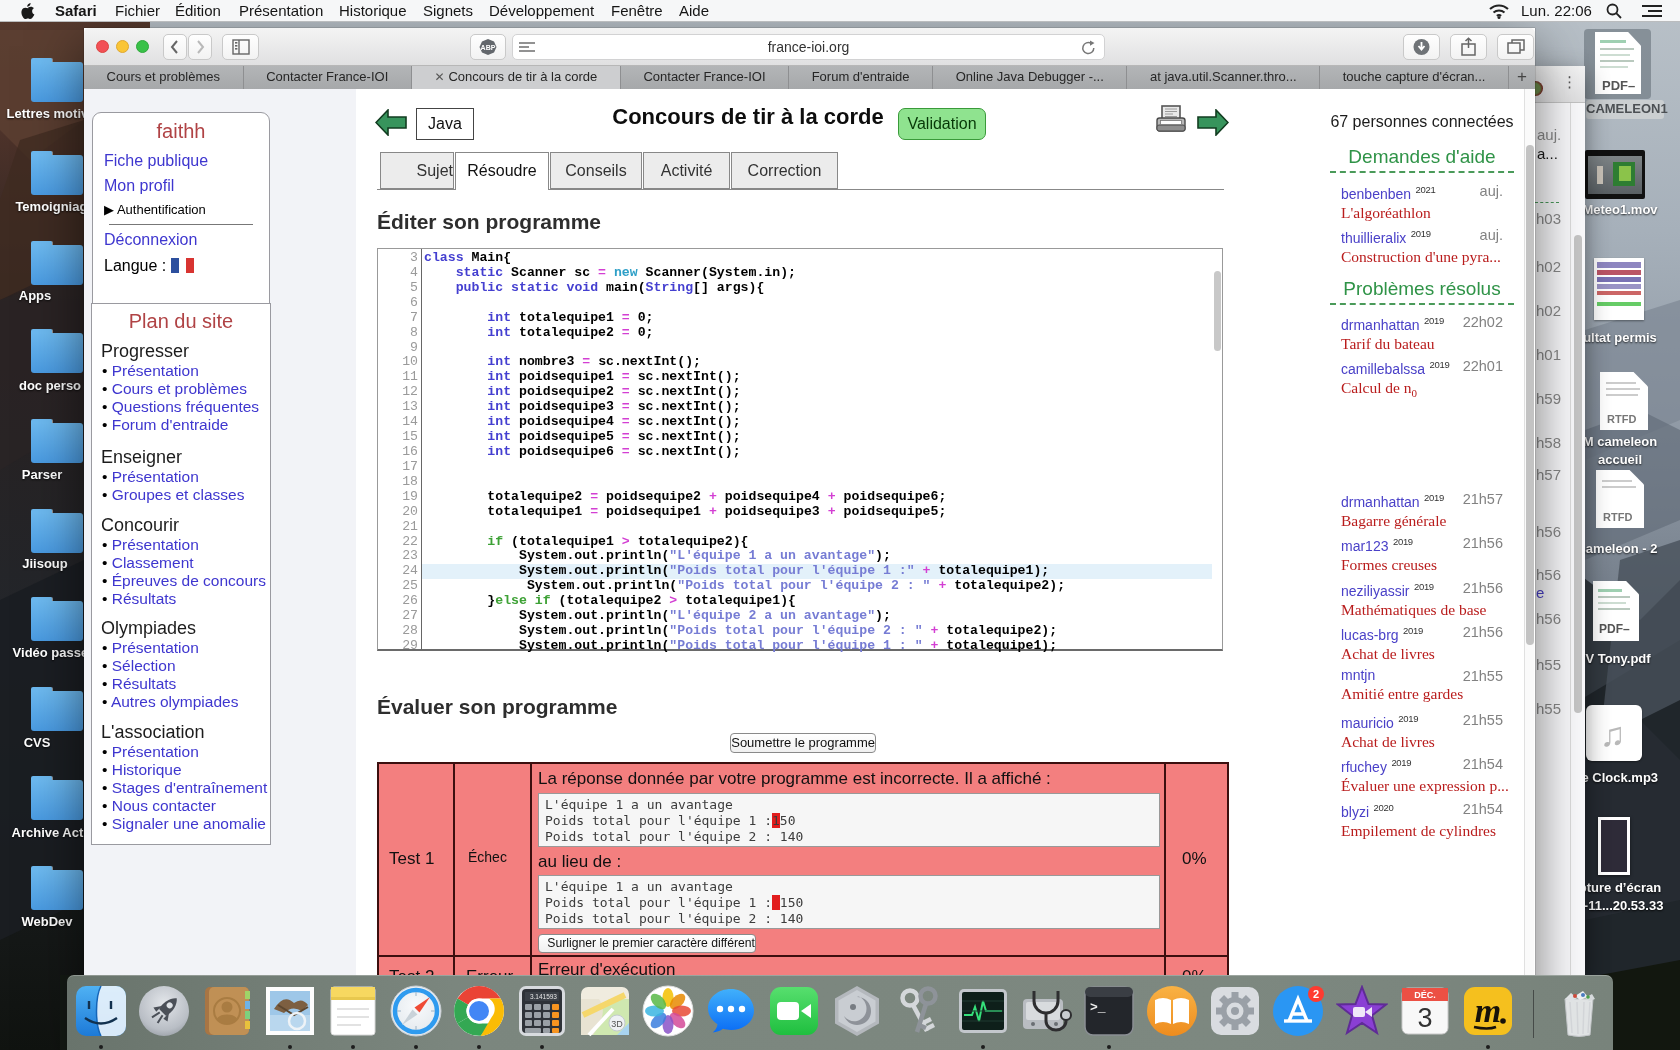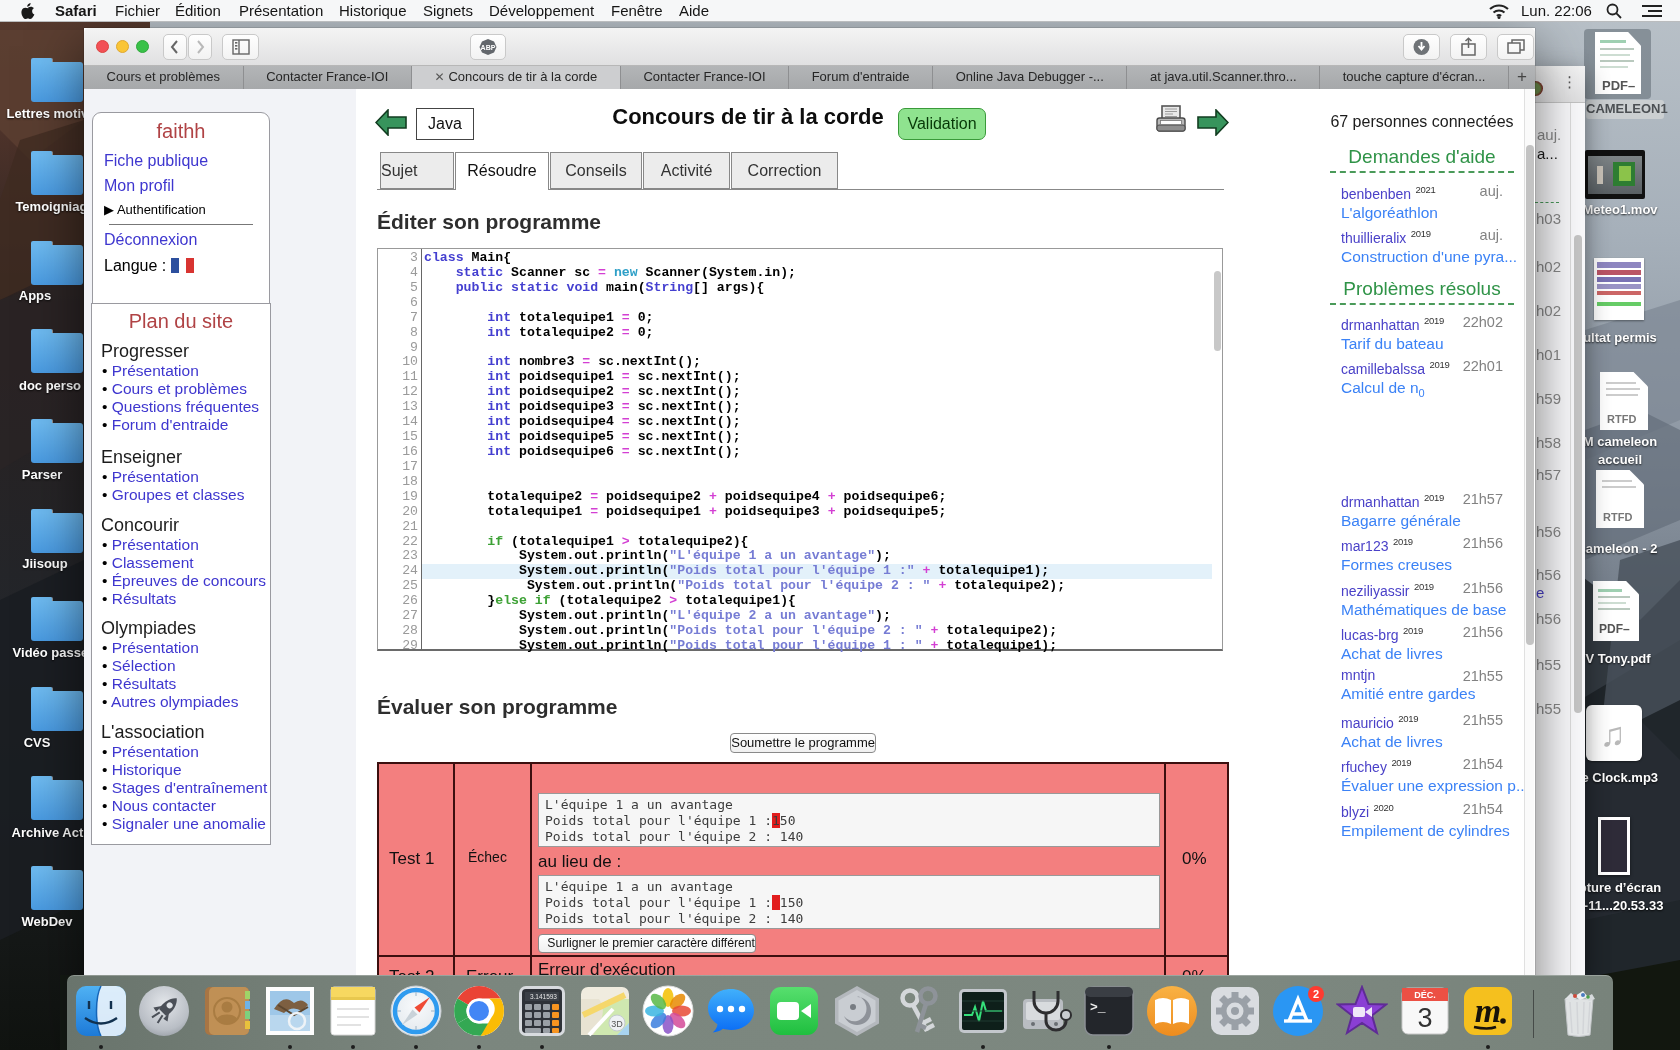--- a/index.html
+++ b/index.html
@@ -64,21 +64,21 @@
 .tcell { position:absolute; border-right:2px solid #3c0f0f; }
 .obox { position:absolute; background:#f6f6f6; border:1px solid #999; font-family:"Liberation Mono",monospace; font-size:13px; line-height:15.8px; color:#3c3c3c; padding:3px 6px; }
 .obox .m { background:#e21d1d; }
 .wbtn { position:absolute; background:linear-gradient(#fff,#f0f0f0); border:1px solid #8a8a8a; border-radius:4px; font-size:13px; color:#111; text-align:right; }
 
 .rentry { position:absolute; left:1246px; width:184px; padding-left:11px; }
 .rentry .u { font-size:14px; color:#4a41c8; }
 .rentry .y { font-size:9.5px; color:#333; vertical-align:6px; letter-spacing:-0.3px; }
 .rentry .t { position:absolute; right:11px; top:2px; font-size:14.5px; color:#828282; background:#fff; padding-left:2px; }
 .rentry { line-height:19px; }
-.rentry .p { display:block; margin-top:0; font-size:15.5px; line-height:18.5px; color:#3b82f6; white-space:nowrap; }
+.rentry .p { display:block; margin-top:0; font-size:15.5px; line-height:18.5px; color:#b91c1c; white-space:nowrap;font-family:Liberation Serif, serif; }
 .grn { color:#2f9347; }
 </style>
 </head>
 <body>
 <div id="stage">
 
 <svg id="wall" viewBox="0 0 1680 1050" preserveAspectRatio="none">
 <defs>
 <linearGradient id="sky" x1="0" y1="0" x2="0" y2="1">
 <stop offset="0" stop-color="#b9c1c8"></stop>
@@ -295,20 +295,30 @@
             <line x1="16" y1="5" x2="16" y2="19" stroke="#666" stroke-width="1.4"></line>
             <g fill="#666">
               <rect x="12" y="7" width="2.4" height="1.6"></rect>
               <rect x="12" y="10" width="2.4" height="1.6"></rect>
               <rect x="12" y="13" width="2.4" height="1.6"></rect>
             </g>
           </svg></div>
   <div class="tbtn" style="left:386px;width:36px"><svg width="34" height="24" viewBox="0 0 34 24">
             <polygon points="17,4 23,6.5 25.5,12 23,17.5 17,20 11,17.5 8.5,12 11,6.5" fill="#63676c"></polygon>
             <text x="17" y="15" font-size="7" font-weight="bold" fill="#fff" text-anchor="middle" font-family="Liberation Sans">ABP</text>
+          </svg></div>
+  <div id="urlfield"><svg class="abs" style="left:6px;top:6px" width="16" height="14" viewBox="0 0 16 14">
+            <g stroke="#777" stroke-width="1.6">
+              <line x1="0" y1="2" x2="16" y2="2"></line>
+              <line x1="0" y1="6" x2="10" y2="6"></line>
+              <line x1="0" y1="10" x2="16" y2="10"></line>
+            </g>
+          </svg>france-ioi.org<svg class="abs" style="right:8px;top:5px" width="15" height="16" viewBox="0 0 15 16">
+            <path d="M12.8 8 A5.5 5.5 0 1 1 10 3.2" fill="none" stroke="#777" stroke-width="1.5"></path>
+            <polygon points="9,0.5 13.5,3 9,5.8" fill="#777"></polygon>
           </svg></div>
   <div class="tbtn" style="left:1319px;width:37px"><svg width="35" height="24" viewBox="0 0 35 24">
             <circle cx="17.5" cy="12" r="8" fill="#6f7377"></circle>
             <path d="M17.5 7 v7 M14.5 11 l3 3.5 3-3.5" stroke="#fff" stroke-width="1.8" fill="none"></path>
           </svg></div>
   <div class="tbtn" style="left:1366px;width:37px"><svg width="35" height="24" viewBox="0 0 35 24">
             <g fill="none" stroke="#666" stroke-width="1.5">
               <rect x="11" y="9" width="13" height="11"></rect>
               <path d="M17.5 13 V3.5 M14.5 6 l3-2.8 3 2.8"></path>
             </g>
@@ -398,21 +408,21 @@
           </g>
           <rect x="1" y="13" width="28" height="13" rx="2.5" fill="#b9b9b9" stroke="#4a4a4a" stroke-width="1.4"></rect>
           <rect x="1" y="20" width="28" height="6" rx="2" fill="#8e8e8e" stroke="#4a4a4a" stroke-width="1"></rect>
           <rect x="4.5" y="15.5" width="21" height="4" fill="#fdfdfd" stroke="#777" stroke-width="0.8"></rect>
         </svg>
 <svg class="abs" style="left:1113px;top:20px" width="32" height="27" viewBox="0 0 32 27">
           <path d="M19 1 L19 8 L1 8 L1 19 L19 19 L19 26 L31 13.5 Z" fill="#37945c" stroke="#123c20" stroke-width="1.6"></path>
         </svg>
 
 <div class="abs" style="left:293px;top:100px;width:847px;height:1px;background:#888"></div>
-<div class="abs" style="left:296px;top:63px;width:74px;height:37px;background:#ececec;border:1px solid #888;text-align:left;line-height:36px;color:#333">Sujet</div>
+<div class="abs" style="left:296px;top:63px;width:74px;height:37px;background:#ececec;border:1px solid #888;text-align:right;line-height:36px;color:#333">Sujet</div>
 <div class="abs" style="left:371px;top:63px;width:94px;height:38px;background:#fff;border:1px solid #888;border-bottom:none;text-align:center;line-height:36px;color:#111;z-index:2">Résoudre</div>
 <div class="abs" style="left:466px;top:63px;width:92px;height:37px;background:#ececec;border:1px solid #888;text-align:center;line-height:36px;color:#333">Conseils</div>
 <div class="abs" style="left:559px;top:63px;width:87px;height:37px;background:#ececec;border:1px solid #888;text-align:center;line-height:36px;color:#333">Activité</div>
 <div class="abs" style="left:647px;top:63px;width:107px;height:37px;background:#ececec;border:1px solid #888;text-align:center;line-height:36px;color:#333">Correction</div>
 <div class="abs" style="left:293px;top:121px;font-size:21px;font-weight:bold;color:#2e2e2e">Éditer son programme</div>
 
 <div id="editor">
   <div id="hline"></div>
   <div class="gut">
             <pre>3
@@ -479,20 +489,21 @@
 <div class="abs" style="left:293px;top:606px;font-size:21px;font-weight:bold;color:#2e2e2e">Évaluer son programme</div>
 <div class="wbtn" style="left:646px;top:644px;width:146px;height:20px;line-height:18px">Soumettre le programme</div>
 <div class="ttable" style="left:293px;top:673px;width:852px;height:288px">
   <div class="tcell" style="left:0;top:0;width:76px;height:100%"></div>
   <div class="tcell" style="left:76px;top:0;width:77px;height:100%"></div>
   <div class="tcell" style="left:153px;top:0;width:634px;height:100%"></div>
   <div class="abs" style="left:0;top:191px;width:100%;height:2px;background:#3c0f0f"></div>
   <div class="abs" style="left:10px;top:85px;font-size:17px;color:#111">Test 1</div>
   <div class="abs" style="left:89px;top:85px;font-size:14px;color:#111">Échec</div>
   <div class="abs" style="left:803px;top:85px;font-size:17px;color:#111">0%</div>
+  <div class="abs" style="left:159px;top:5px;font-size:17px;color:#111">La réponse donnée par votre programme est incorrecte. Il a affiché :</div>
   <div class="obox" style="left:159px;top:29px;width:622px;height:54px">
             <pre>L'équipe 1 a un avantage
 Poids total pour l'équipe 1 :<span class="m">1</span>50
 Poids total pour l'équipe 2 : 140</pre>
           </div>
   <div class="abs" style="left:159px;top:88px;font-size:17px;color:#111">au lieu de :</div>
   <div class="obox" style="left:159px;top:111px;width:622px;height:54px">
             <pre>L'équipe 1 a un avantage
 Poids total pour l'équipe 1 :<span class="m">&nbsp;</span>150
 Poids total pour l'équipe 2 : 140</pre>

